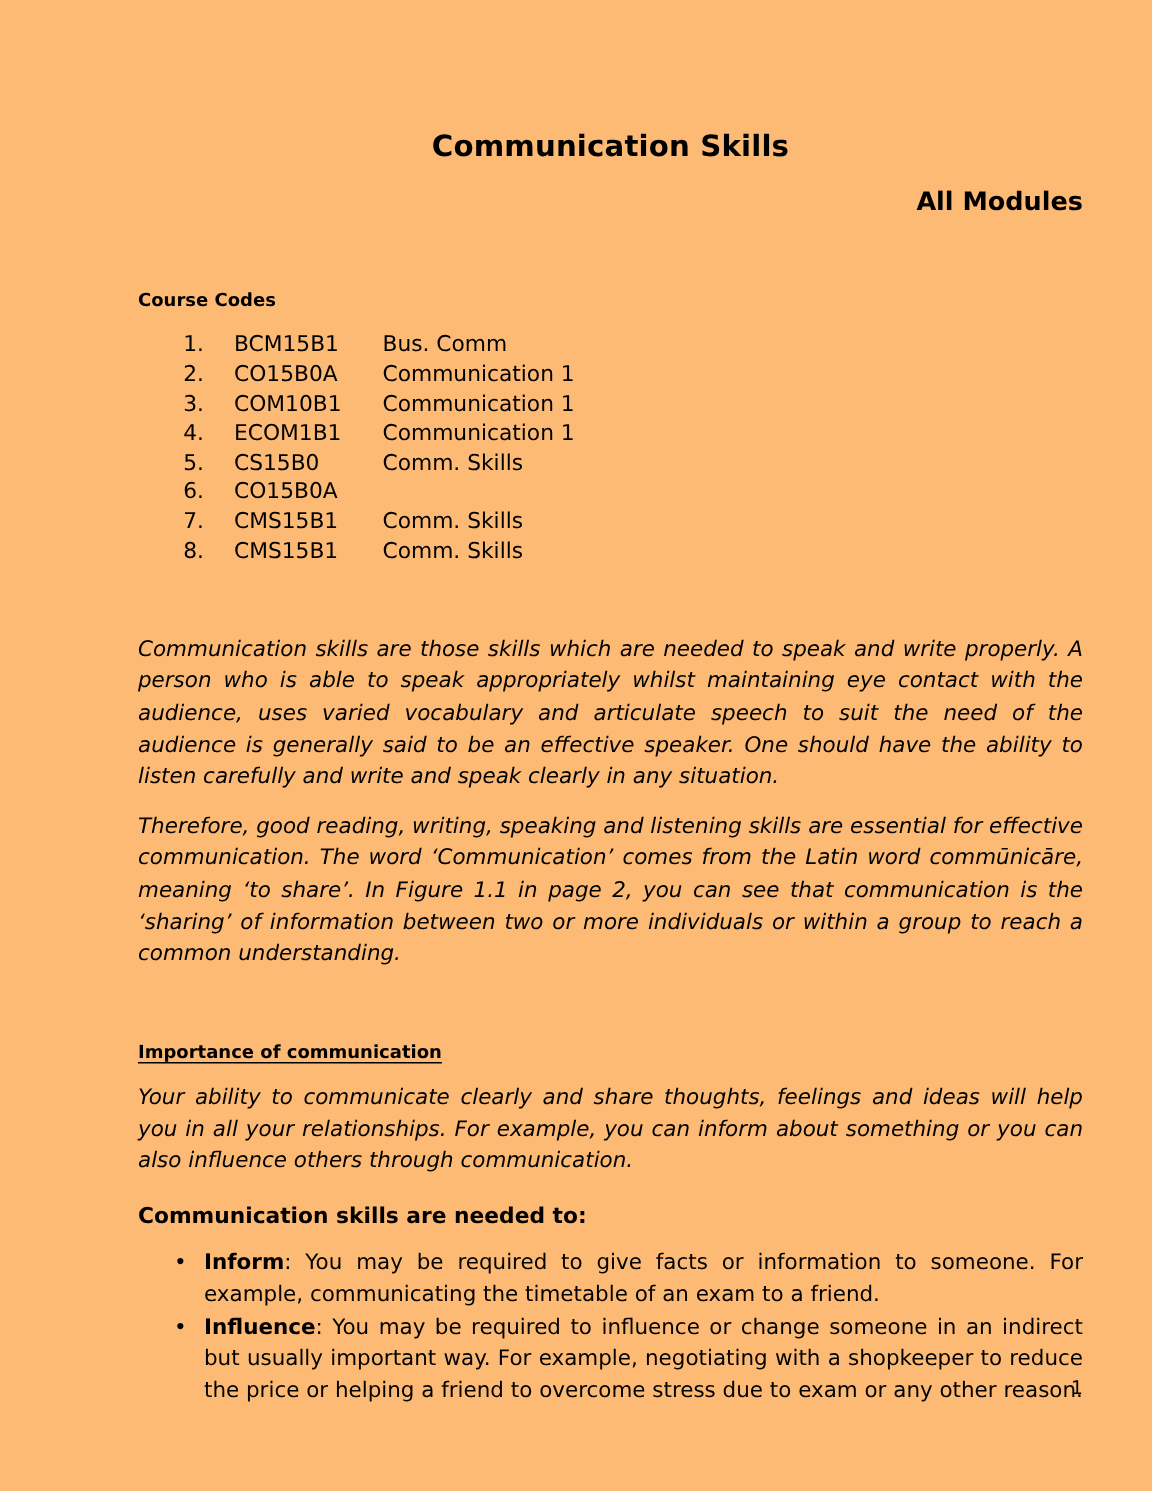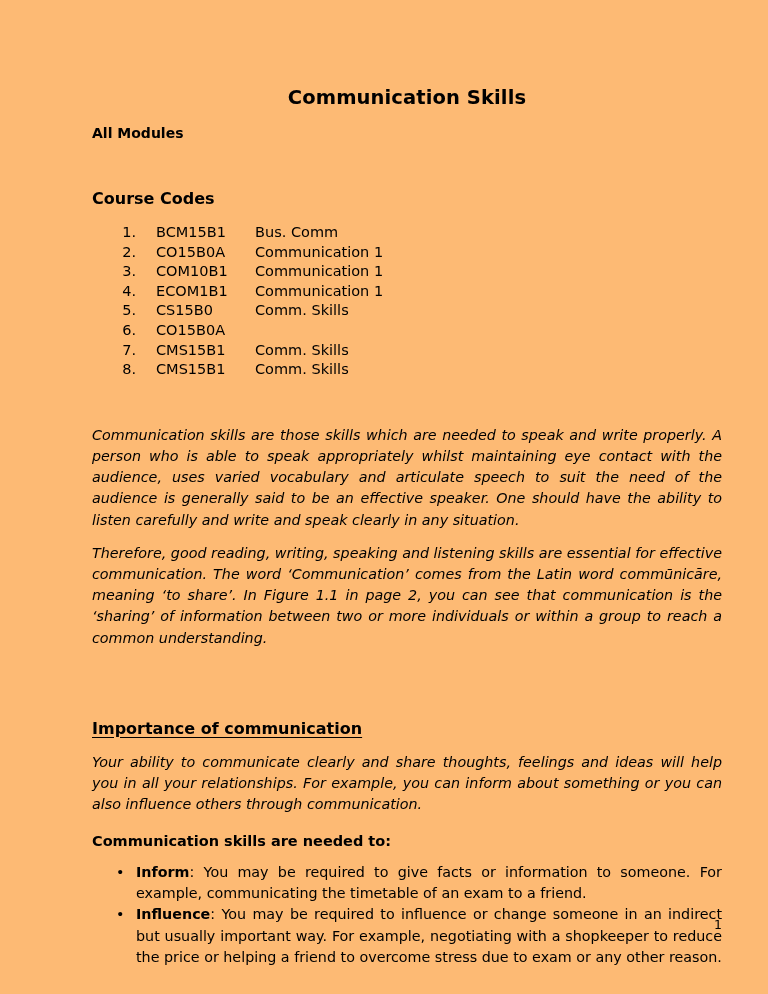--- a/index.html
+++ b/index.html
@@ -28,30 +28,30 @@
   .doc-title {
     text-align: center;
     font-weight: bold;
     font-size: 19.5px;
     letter-spacing: 0.1px;
     margin: 0;
     padding-top: 86px;
     line-height: 1.2;
   }
   .doc-subtitle {
-    text-align: left;
-    font-weight: bold;
-    font-size: 14px;
+    text-align: right;
+    font-weight: bold;
+    font-size: 17px;
     margin: 0;
     padding-top: 16px;
     line-height: 1.2;
   }
   .section-head {
     font-weight: bold;
-    font-size: 16px;
+    font-size: 12px;
     margin: 0;
     line-height: 1.3;
   }
   .section-head.underlined {
     text-decoration: underline;
     text-underline-offset: 3px;
   }
   .block-course-codes {
     margin-top: 47px;
   }
@@ -86,21 +86,21 @@
     font-size: 14.3px;
     line-height: 21.2px;
     text-align: justify;
     margin: 0;
     margin-top: 12px;
     font-style: italic;
   }
   p.body-text.tight {
   }
   .block-importance {
-    margin-top: 70px;
+    margin-top: 47px;
   }
   .needed-head {
     font-weight: bold;
     font-size: 14.5px;
     margin: 0;
     margin-top: 17px;
     line-height: 1.3;
   }
   .bullet-list {
     margin: 0;

